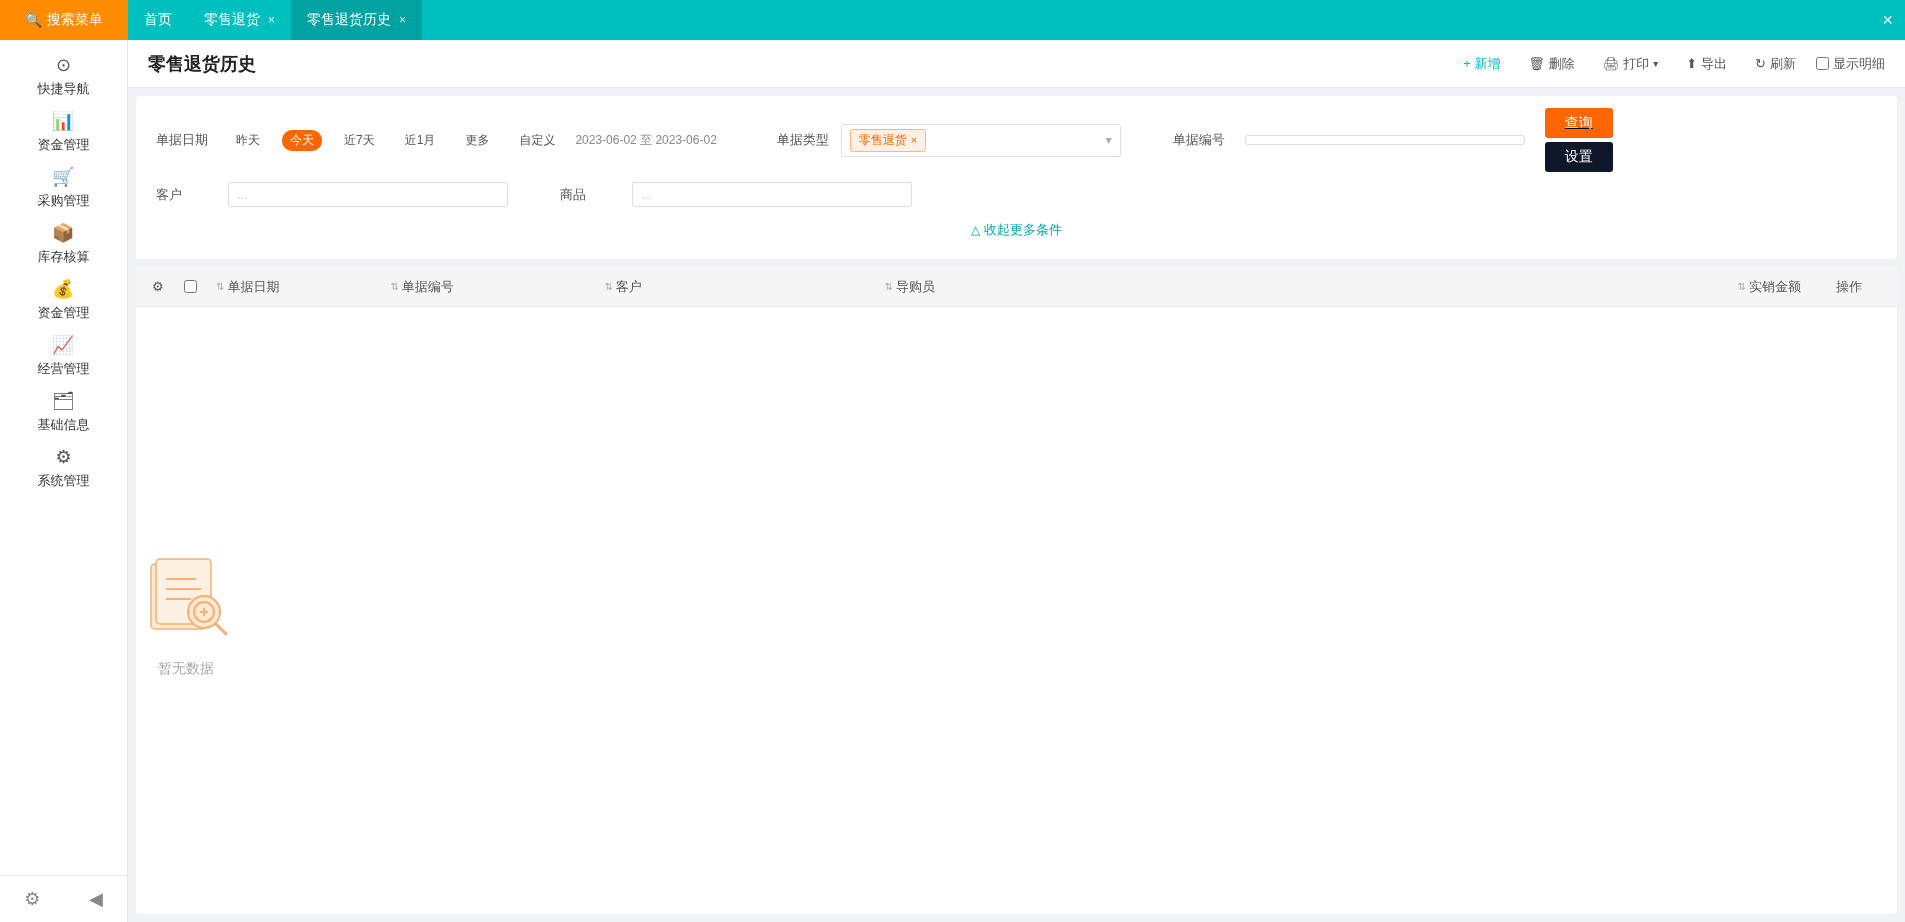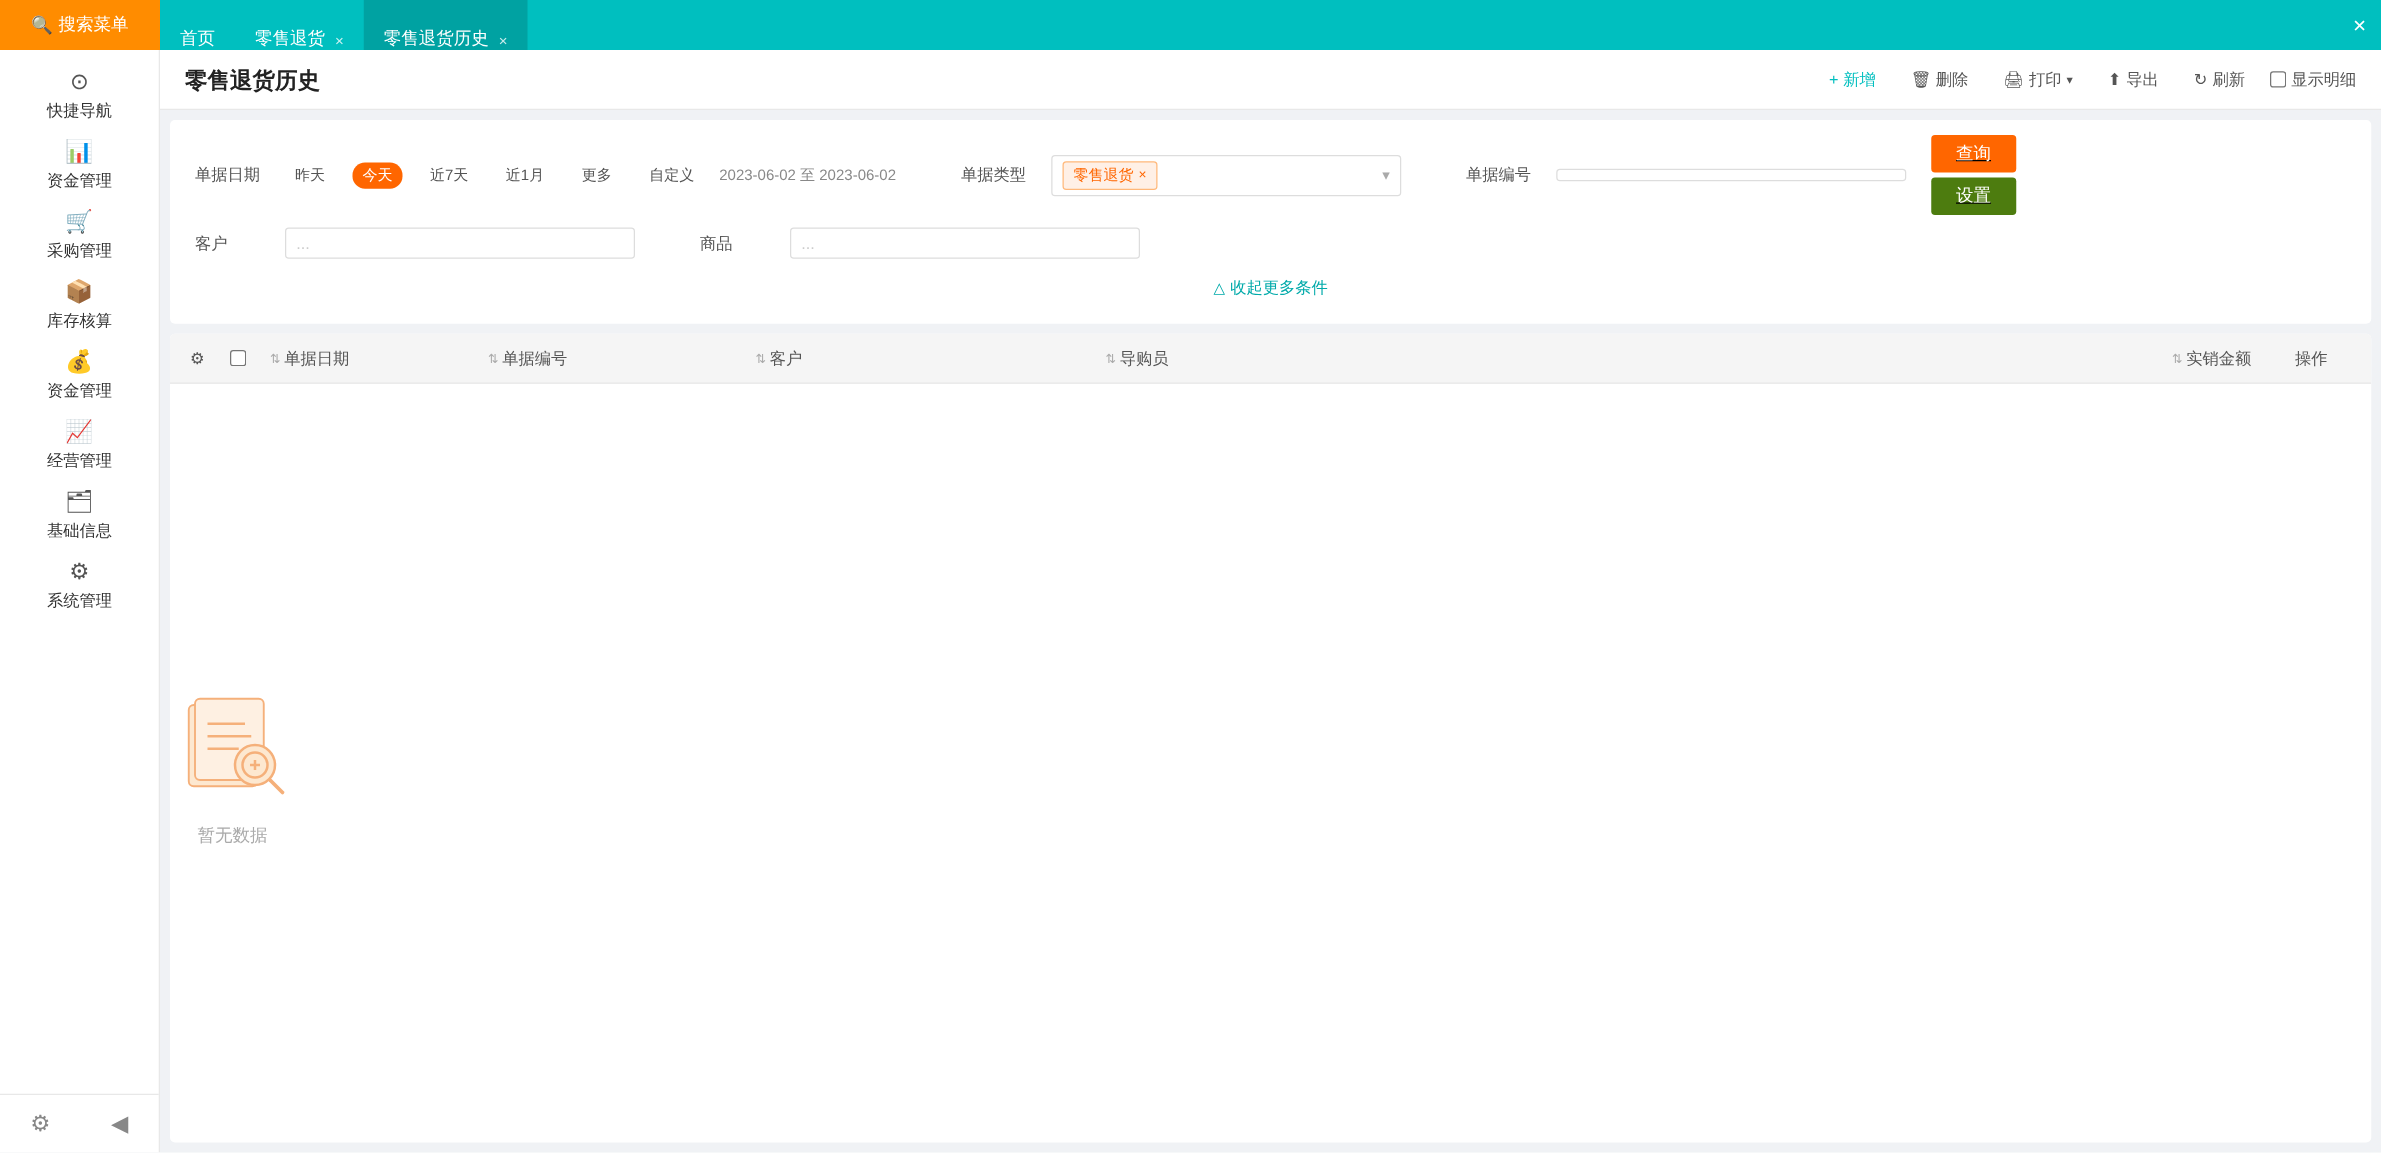--- a/index.html
+++ b/index.html
@@ -27,21 +27,21 @@
     }
     .top-bar .tabs {
       display: flex;
       align-items: center;
       flex: 1;
       height: 100%;
     }
     .top-bar .tab {
       height: 40px;
       display: flex;
-      align-items: flex-end;
+      align-items: center;
       padding: 0 16px;
       color: white;
       font-size: 14px;
       cursor: pointer;
       position: relative;
     }
     .top-bar .tab.home {
       background: transparent;
     }
     .top-bar .tab.active {
@@ -254,21 +254,21 @@
     .query-btn {
       background: #ff6600;
       color: white;
       border: none;
       padding: 6px 20px;
       border-radius: 3px;
       font-size: 14px;
       cursor: pointer;
     }
     .settings-btn {
-      background: #4d7c0f;
+      background: #0f172a;
       color: white;
       border: none;
       padding: 6px 20px;
       border-radius: 3px;
       font-size: 14px;
       cursor: pointer;
     }
 
     
     .table-area {
@@ -477,21 +477,21 @@
         <div class="filter-dates">
           <span class="date-btn">昨天</span>
           <span class="date-btn active">今天</span>
           <span class="date-btn">近7天</span>
           <span class="date-btn">近1月</span>
           <span class="date-btn">更多</span>
           <span class="date-btn">自定义</span>
         </div>
         <span class="date-range">2023-06-02 至 2023-06-02</span>
 
-        <span class="filter-label" style="margin-left:40px;">单据类型</span>
+        <span class="filter-label" style="margin-left:40px;text-align:right;">单据类型</span>
         <div class="voucher-type-wrap">
           <span class="filter-tag">
             <span>零售退货</span>
             <span class="tag-close">×</span>
           </span>
           <span style="flex:1"></span>
           <span style="color:#aaa;font-size:12px;">▾</span>
         </div>
 
         <span class="filter-label" style="margin-left:40px;">单据编号</span>

